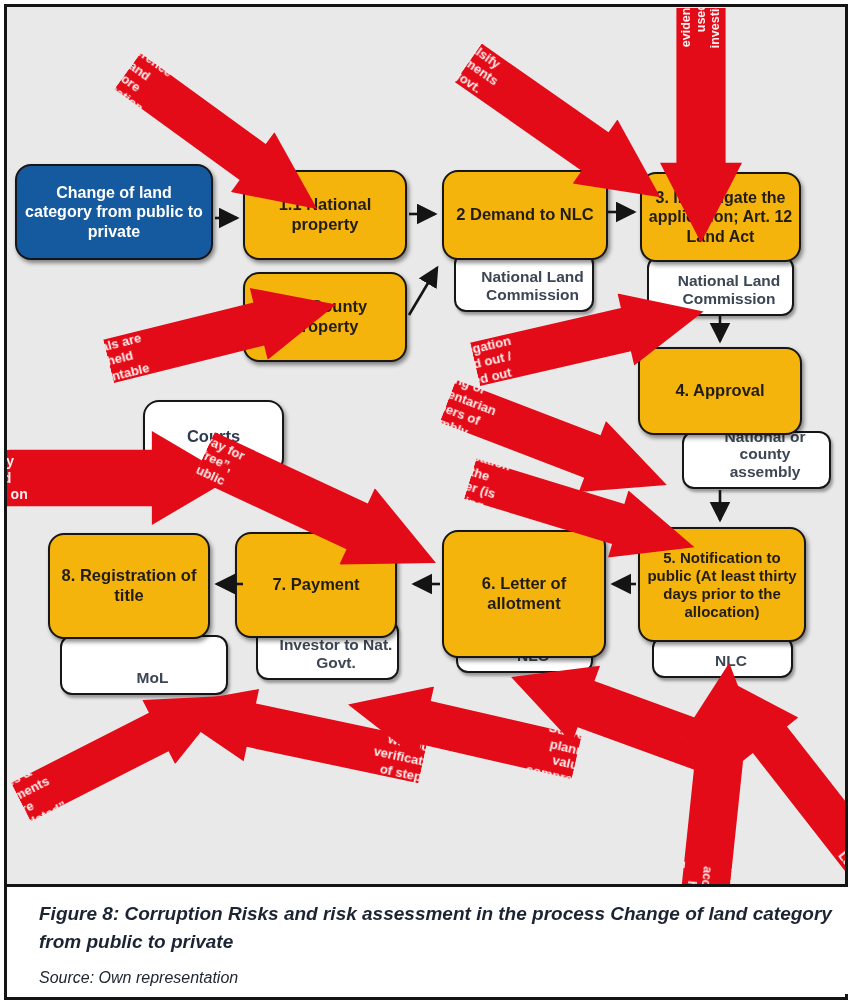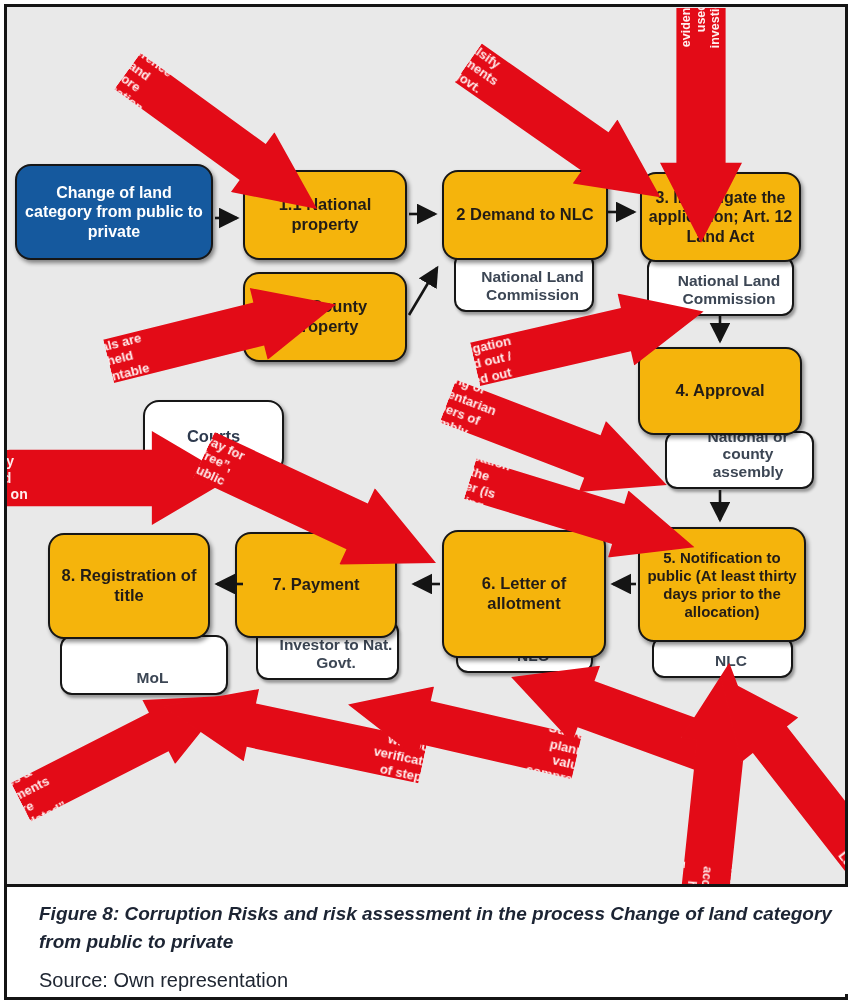--- a/index.html
+++ b/index.html
@@ -1,21 +1,21 @@
 <!DOCTYPE html>
 <html><head>
 <meta charset="utf-8">
 <style>
   html,body{margin:0;padding:0;background:#fff;}
   body{width:852px;height:1004px;position:relative;font-family:"Liberation Sans",sans-serif;}
   .frame{position:absolute;left:4px;top:4px;width:838px;height:990px;border:3px solid #141414;}
   .diagram{position:absolute;left:0;top:0;width:838px;height:877px;background:#e9e9e9;border-bottom:3px solid #141414;overflow:hidden;}
   .caption-area{position:absolute;left:0;top:880px;width:806px;height:94px;background:#fff;padding:13px 16px 0 32px;}
   .fig-title{margin:0;font-size:19px;font-weight:bold;font-style:italic;color:#1c2433;line-height:1.45;}
-  .fig-source{margin:14px 0 8px 0;font-size:20px;color:#202733;}
+  .fig-source{margin:14px 0 8px 0;font-size:16px;color:#202733;font-style:italic;}
 
   
   .pbox{position:absolute;z-index:2;background:#f5b40c;border:2.5px solid #161616;border-radius:16px;
         box-shadow:2px 3px 4px rgba(0,0,0,.45);display:flex;align-items:center;justify-content:center;
         text-align:center;font-weight:bold;color:#221c17;font-size:16.5px;line-height:1.2;padding:4px 6px;box-sizing:border-box;}
   .start{background:#15599e;color:#fff;font-size:16px;}
   .wbox{background:#fff;color:#2e3a4e;}
   .alabel{position:absolute;z-index:1;background:#fff;border:2px solid #161616;border-radius:12px;
         box-shadow:2px 3px 3px rgba(0,0,0,.35);display:flex;align-items:flex-end;justify-content:center;
         text-align:center;font-weight:bold;color:#3c4654;font-size:15.5px;line-height:1.15;padding:2px 4px 6px 21px;box-sizing:border-box;}
@@ -27,21 +27,21 @@
   .b3{left:633px;top:165px;width:161px;height:90px;font-size:16px;}
   .b4{left:631px;top:340px;width:164px;height:88px;}
   .b5{left:631px;top:520px;width:168px;height:115px;font-size:15px;}
   .b6{left:435px;top:523px;width:164px;height:128px;}
   .b7{left:228px;top:525px;width:162px;height:106px;}
   .b8{left:41px;top:526px;width:162px;height:106px;}
   .b-courts{left:136px;top:393px;width:141px;height:74px;}
 
   .l2{left:447px;top:245px;width:140px;height:60px;}
   .l3{left:640px;top:249px;width:147px;height:60px;}
-  .l4{left:658px;top:424px;width:149px;height:58px;}
+  .l4{left:675px;top:424px;width:149px;height:58px;}
   .l5{left:645px;top:629px;width:141px;height:42px;}
   .l6{left:449px;top:624px;width:137px;height:42px;}
   .l7{left:249px;top:613px;width:143px;height:60px;}
   .l8{left:53px;top:628px;width:168px;height:60px;}
 
   
   .connectors{position:absolute;left:0;top:0;z-index:2;pointer-events:none;}
 
   
   .risk{position:absolute;z-index:3;background:#e30b17;display:flex;align-items:center;justify-content:center;

